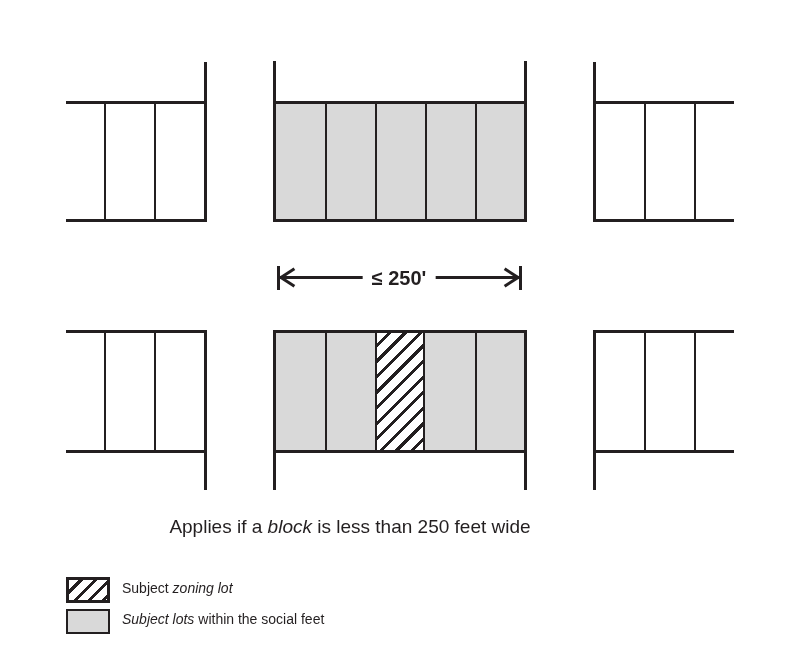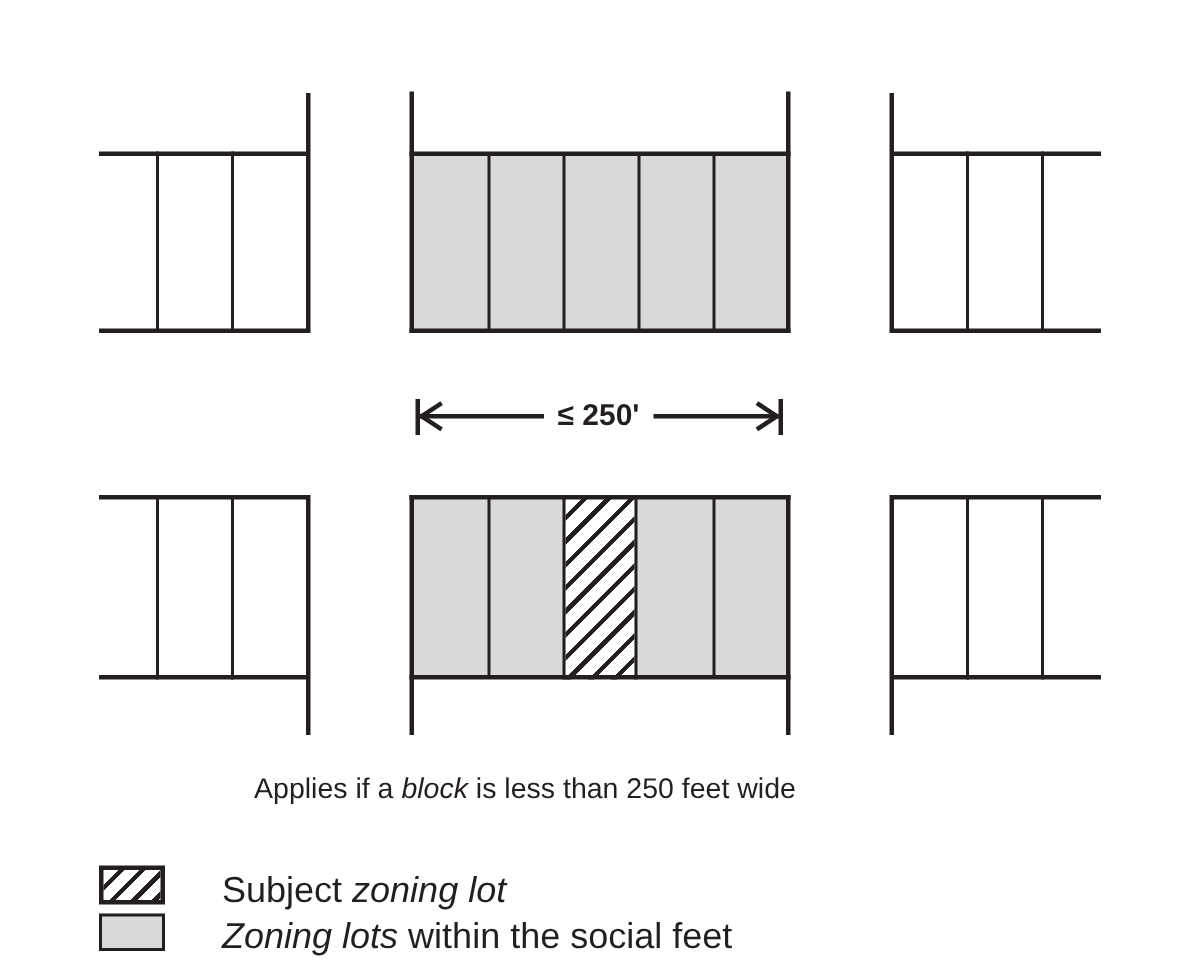--- a/index.html
+++ b/index.html
@@ -51,21 +51,21 @@
       transparent 0px, transparent 7px,
       var(--line, #231f20) 7px, var(--line, #231f20) 10px);
   }
   .legend-swatch-fill {
     position: absolute;
     left: 66px; top: 609px;
     width: 40px; height: 21px;
     border: 2px solid var(--line, #231f20);
     background: var(--lot-fill, #d9d9d9);
   }
-  .legend-text { position: absolute; left: 148px; font-size: 24px; white-space: nowrap; }
+  .legend-text { position: absolute; left: 122px; font-size: 14px; white-space: nowrap; }
   .it { font-style: italic; }
 </style>
 </head>
 <body>
 
 <div id="canvas">
 
   <div>
     <div class="line" style="left:66px;top:101px;width:140px;height:3px"></div>
     <div class="line" style="left:66px;top:219px;width:140px;height:3px"></div>
@@ -138,17 +138,17 @@
     <span>Applies if a </span><span class="it">block</span><span> is less than 250 feet wide</span>
   </div>
 
   <div>
     <div class="legend-swatch-hatch"></div>
     <div class="legend-text" style="top:580px">
       <span>Subject </span><span class="it">zoning lot</span><span></span>
     </div>
     <div class="legend-swatch-fill"></div>
     <div class="legend-text" style="top:611px">
-      <span></span><span class="it">Zoning lots</span><span> within the social feet</span>
+      <span></span><span class="it">Subject lots</span><span> within the social feet</span>
     </div>
   </div>
 
 </div>
 
 </body></html>

